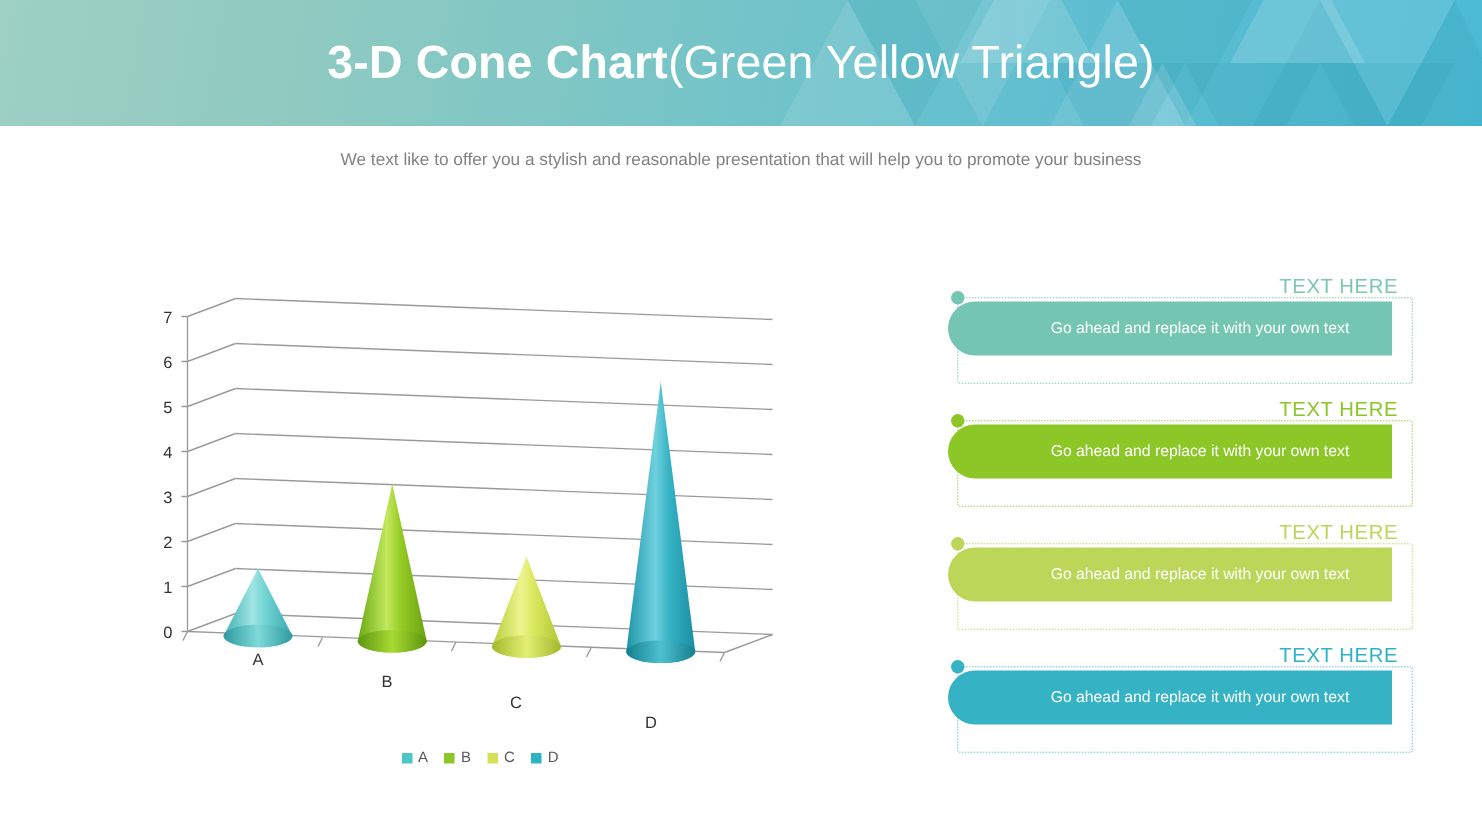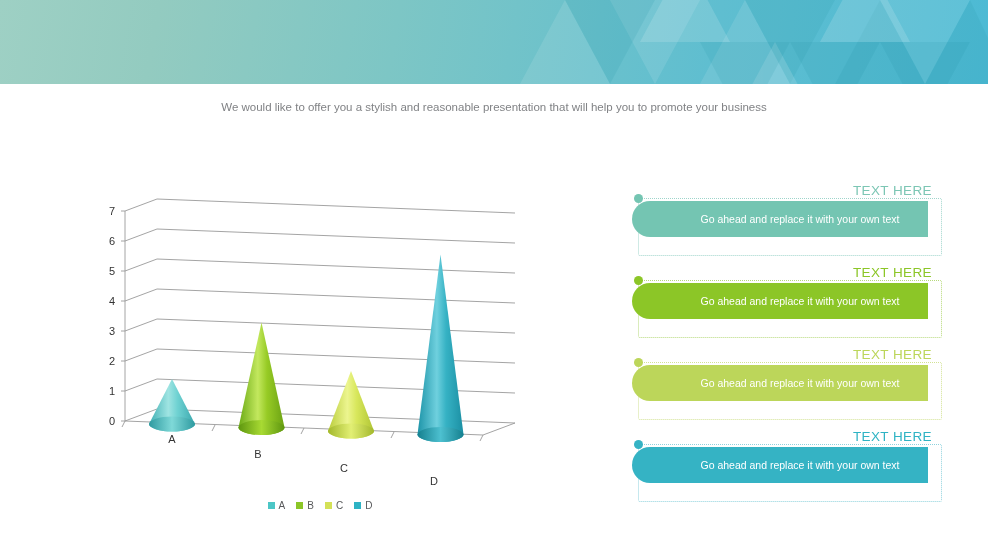--- a/index.html
+++ b/index.html
@@ -94,24 +94,26 @@
       <polygon points="820,42 865,-42 910,42"></polygon>
       <polygon points="730,126 775,42 820,126"></polygon>
     </g>
     <g fill="#1f8fa3" opacity="0.13">
       <polygon points="790,42 835,126 880,42"></polygon>
       <polygon points="880,42 925,126 970,42"></polygon>
       <polygon points="700,42 745,126 790,42"></polygon>
     </g>
   </svg>
   <div id="header-title">
-  </div>
-</div>
-
-<div id="subtitle">We would like to offer you a stylish and reasonable presentation that will help you to promote your business</div>
+    <span class="t-bold">3-D Cone Chart </span>
+      <span class="t-light">(Green Yellow Triangle)</span>
+  </div>
+</div>
+
+<div id="subtitle">We text like to offer you a stylish and reasonable presentation that will help you to promote your business</div>
 
 <div id="chart-area">
   <svg id="chart-svg" width="450" height="300" viewBox="0 0 450 300">
     <defs>
       <linearGradient id="gA" x1="0" y1="0" x2="1" y2="0">
         <stop offset="0%" stop-color="#3fb0b4"></stop>
         <stop offset="42%" stop-color="#9fe4e2"></stop>
         <stop offset="62%" stop-color="#6fd2d2"></stop>
         <stop offset="100%" stop-color="#3aa7ad"></stop>
       </linearGradient>

